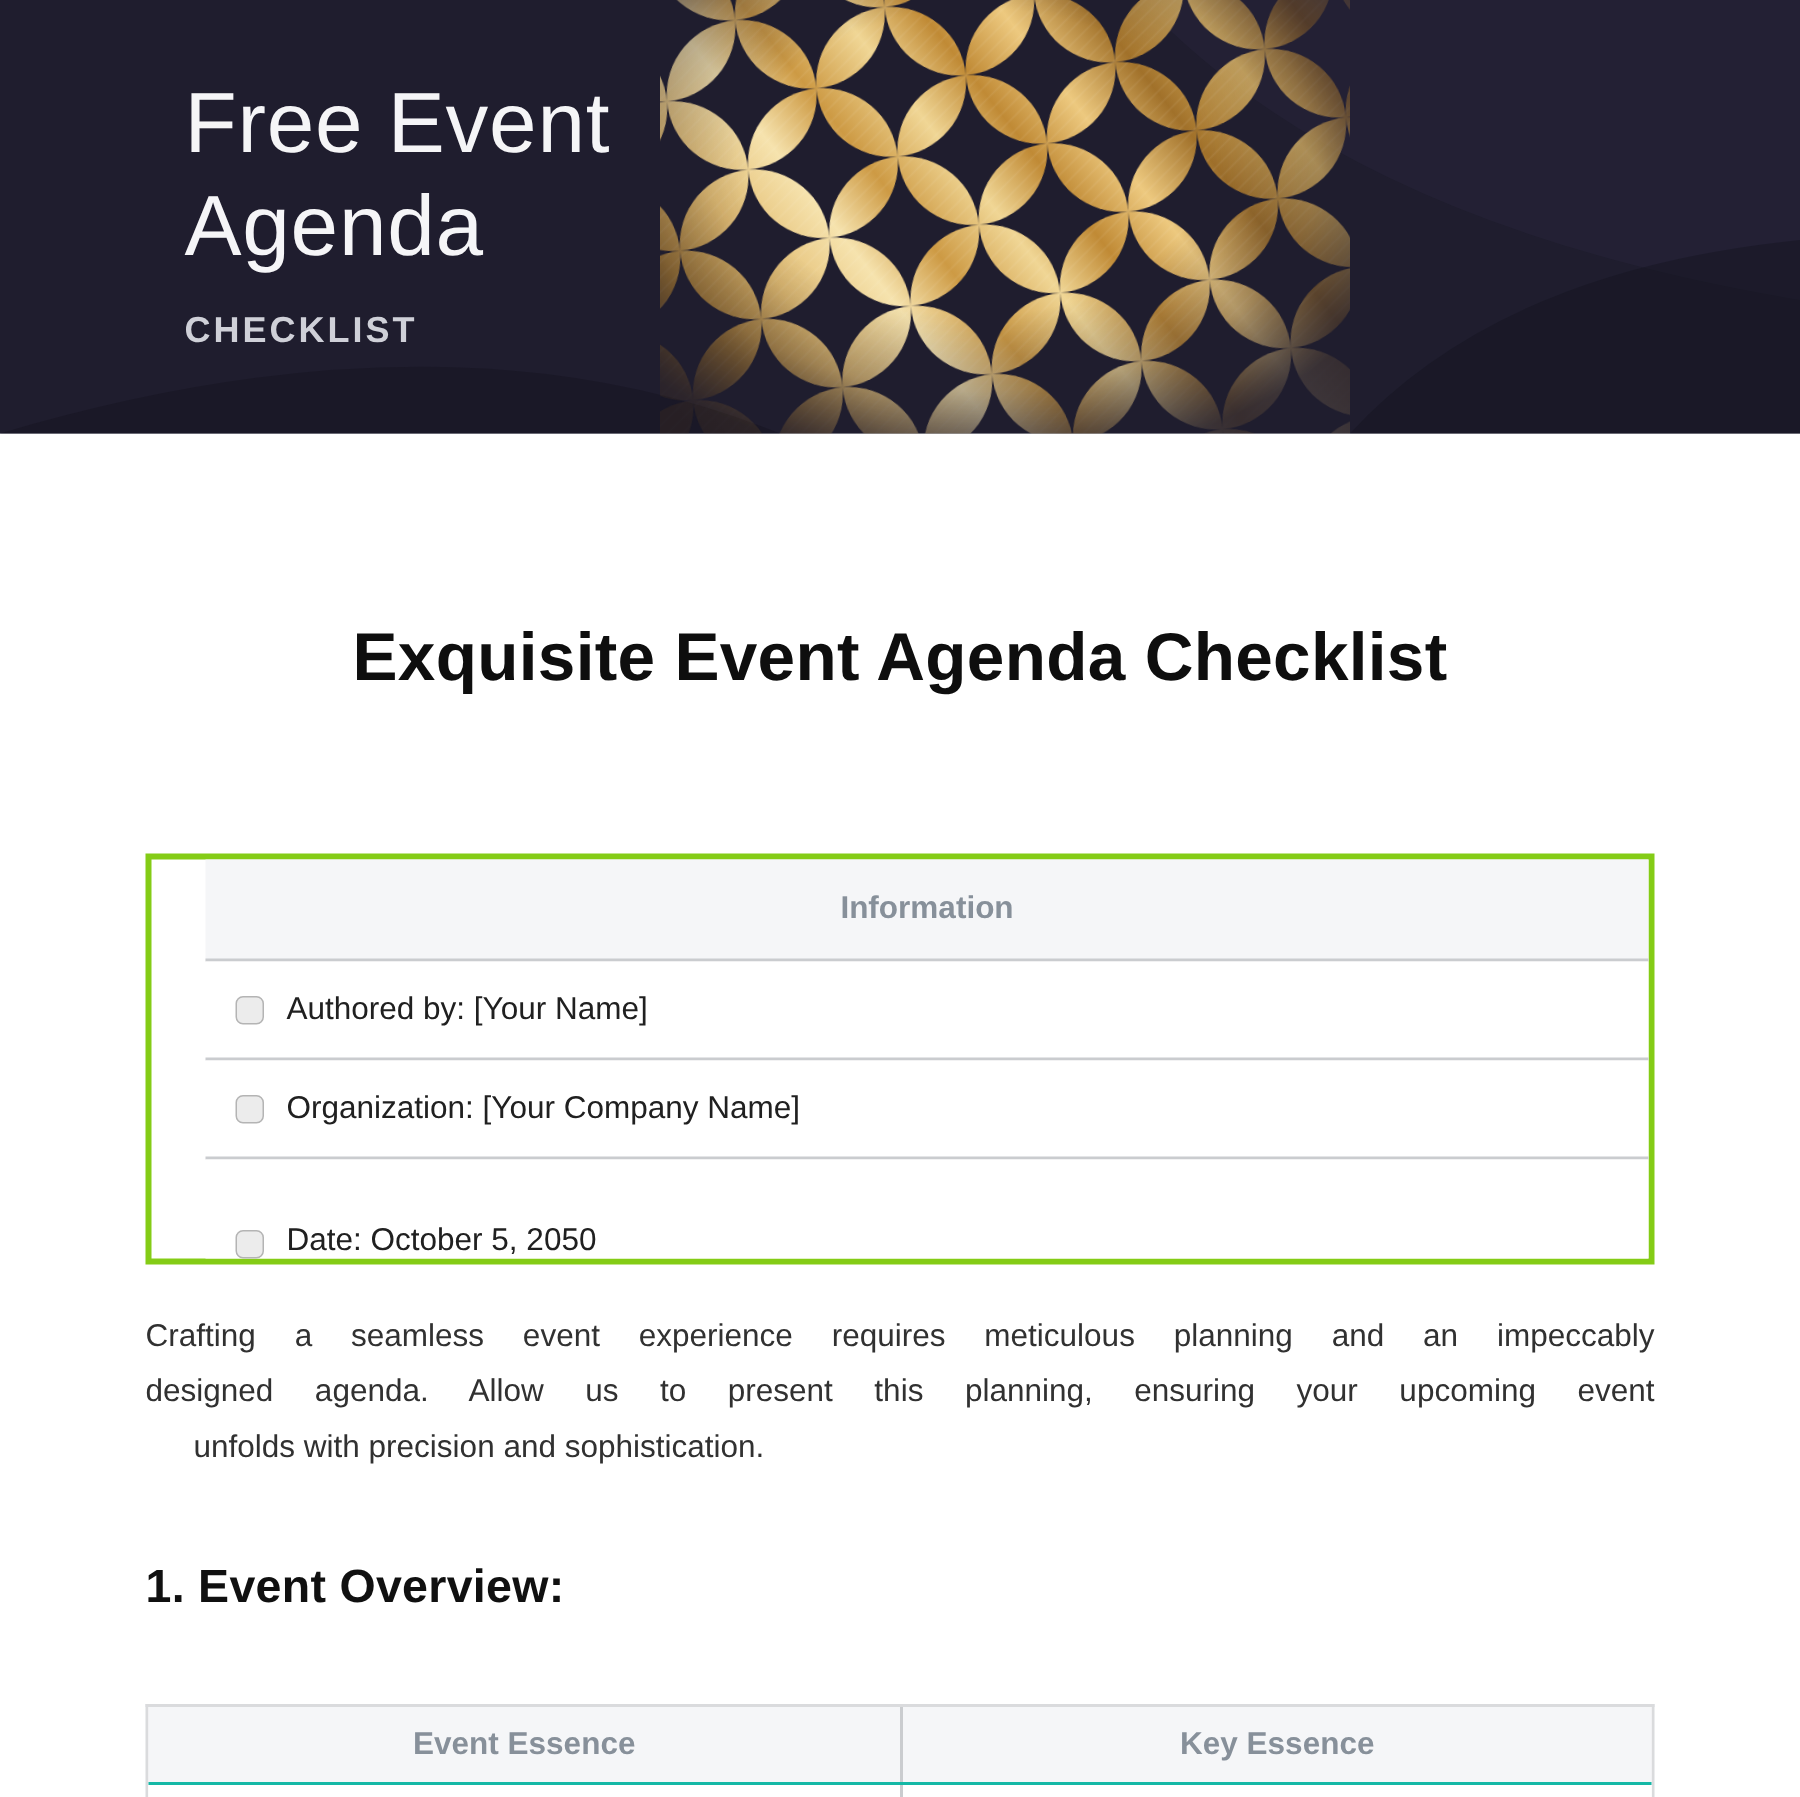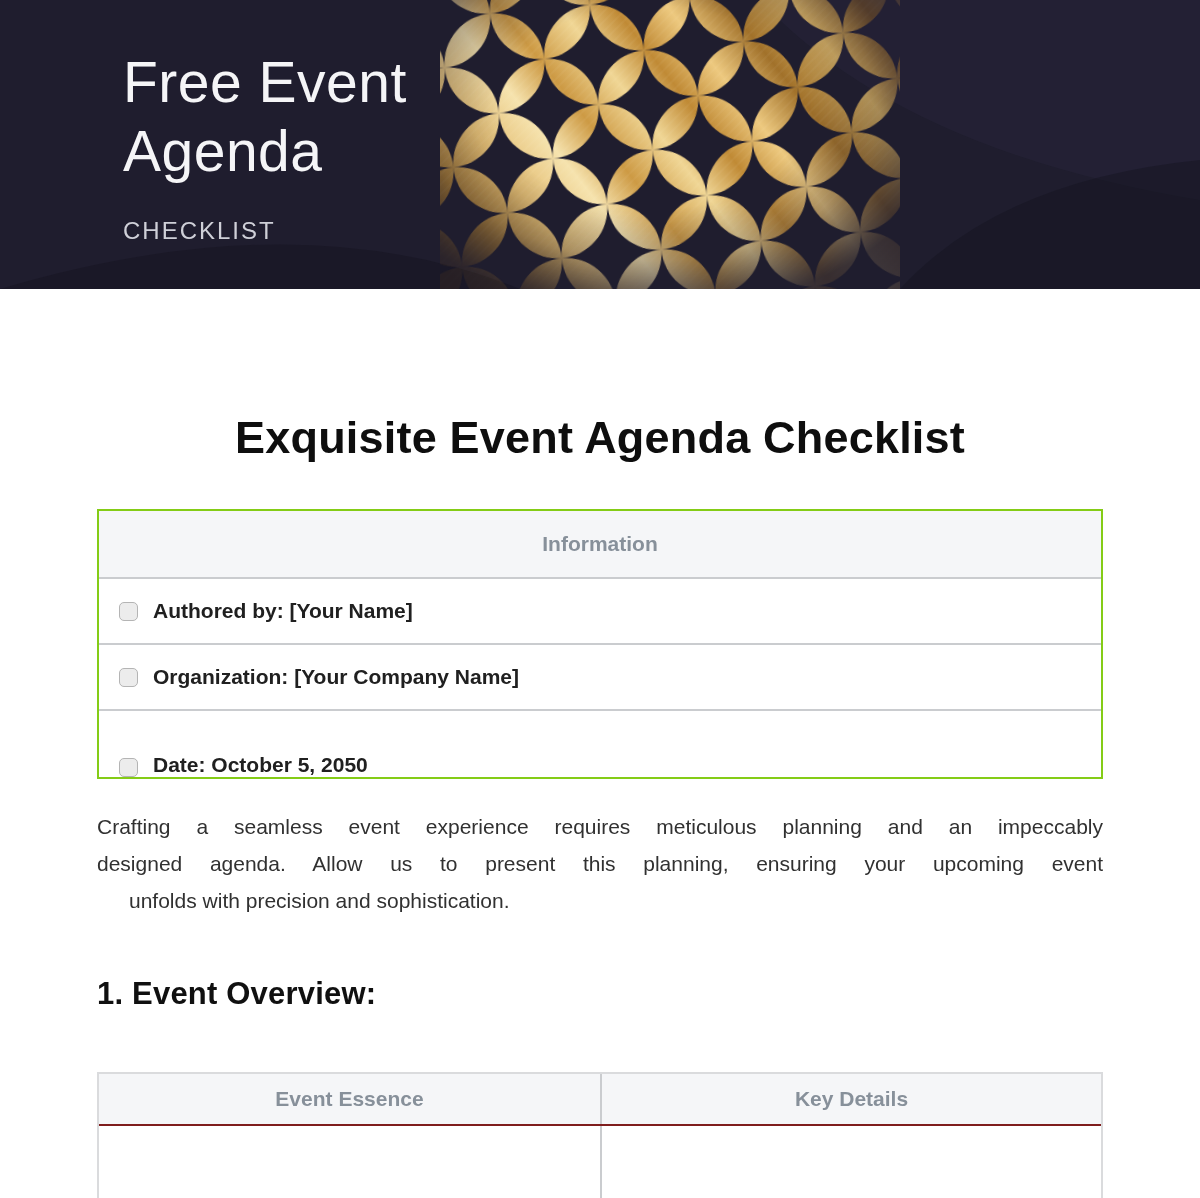--- a/index.html
+++ b/index.html
@@ -8,47 +8,47 @@
     width: 1200px; height: 1198px; overflow: hidden;
     background: #ffffff;
     font-family: "Liberation Sans", "DejaVu Sans", sans-serif;
   }
 
   
   .banner { position: relative; height: 289px; background: #1f1d2e; border-bottom: 2px solid #9b9ba4; }
   .banner svg { position: absolute; left: 0; top: 0; }
   .banner-text { position: absolute; left: 123px; top: 48px; }
   .banner-title { color: #f5f5f7; font-size: 57px; line-height: 69px; font-weight: 400; letter-spacing: 0.5px; }
-  .banner-subtitle { margin-top: 31px; color: #cfd0d8; font-size: 24px; line-height: 28px; letter-spacing: 2px; font-weight: 400; }
+  .banner-subtitle { margin-top: 21px; color: #cfd0d8; font-size: 24px; line-height: 28px; letter-spacing: 2px; font-weight: 700; }
 
   
   main { margin: 0 97px; }
   h1.page-title { margin: 122px 0 0; text-align: center; font-size: 45px; line-height: 54px; font-weight: 700; color: #0e0e0e; letter-spacing: 0.2px; }
 
   
-  .info-table { margin-top: 44px; border: 2px solid #84cc16; }
+  .info-table { margin-top: 104px; border: 4px solid #84cc16; padding-left: 36px; }
   .t-head { height: 68px; background: #f5f6f8; border-bottom: 2px solid #cacccf;
             display: flex; align-items: center; justify-content: center;
             color: #87909a; font-size: 21px; font-weight: 700; }
   .t-row { height: 66px; display: flex; align-items: center; padding-left: 20px;
-           border-bottom: 2px solid #cacccf; font-size: 21px; color: #202020; background: #fff; font-weight: bold; }
+           border-bottom: 2px solid #cacccf; font-size: 21px; color: #202020; background: #fff; }
   .t-row:last-child { border-bottom: none; align-items: flex-end; }
   .checkbox { width: 19px; height: 19px; border-radius: 5px; background: #ececec;
               border: 1px solid #b4b4b4; margin-right: 15px; flex: 0 0 auto; }
 
   
   .intro { margin-top: 29px; font-size: 21px; line-height: 37px; color: #313131; }
   .intro .jline { text-align: justify; text-align-last: justify; }
   .intro .jline:last-child { text-align-last: left; margin-left: 32px; }
 
   h2.section-heading { margin: 55px 0 0; font-size: 31px; line-height: 40px; font-weight: 700; color: #101010; letter-spacing: 0.2px; }
 
   
   .overview-table { margin-top: 58px; border: 2px solid #dadbdd; border-bottom: none; }
-  .o-head { display: flex; height: 52px; background: #f5f6f8; border-bottom: 2px solid #7f1d1d; }
+  .o-head { display: flex; height: 52px; background: #f5f6f8; border-bottom: 2px solid #14b8a6; }
   .o-cell { flex: 1 1 50%; display: flex; align-items: center; justify-content: center;
             color: #87909a; font-size: 21px; font-weight: 700; }
   .o-cell + .o-cell { border-left: 2px solid #cacccf; }
   .o-body { display: flex; height: 80px; background: #fff; }
   .o-body .o-cell { background: #fff; }
 </style>
 </head>
 <body>
 
 <header class="banner">
@@ -136,21 +136,21 @@
     <div class="jline">Crafting a seamless event experience requires meticulous planning and an impeccably</div>
     <div class="jline">designed agenda. Allow us to present this planning, ensuring your upcoming event</div>
     <div class="jline">unfolds with precision and sophistication.</div>
   </div>
 
   <h2 class="section-heading">1. Event Overview:</h2>
 
   <section class="overview-table">
     <div class="o-head">
       <div class="o-cell">Event Essence</div>
-      <div class="o-cell">Key Details</div>
+      <div class="o-cell">Key Essence</div>
     </div>
     <div class="o-body">
       <div class="o-cell"></div>
       <div class="o-cell"></div>
     </div>
   </section>
 
 </main>
 
 </body></html>

